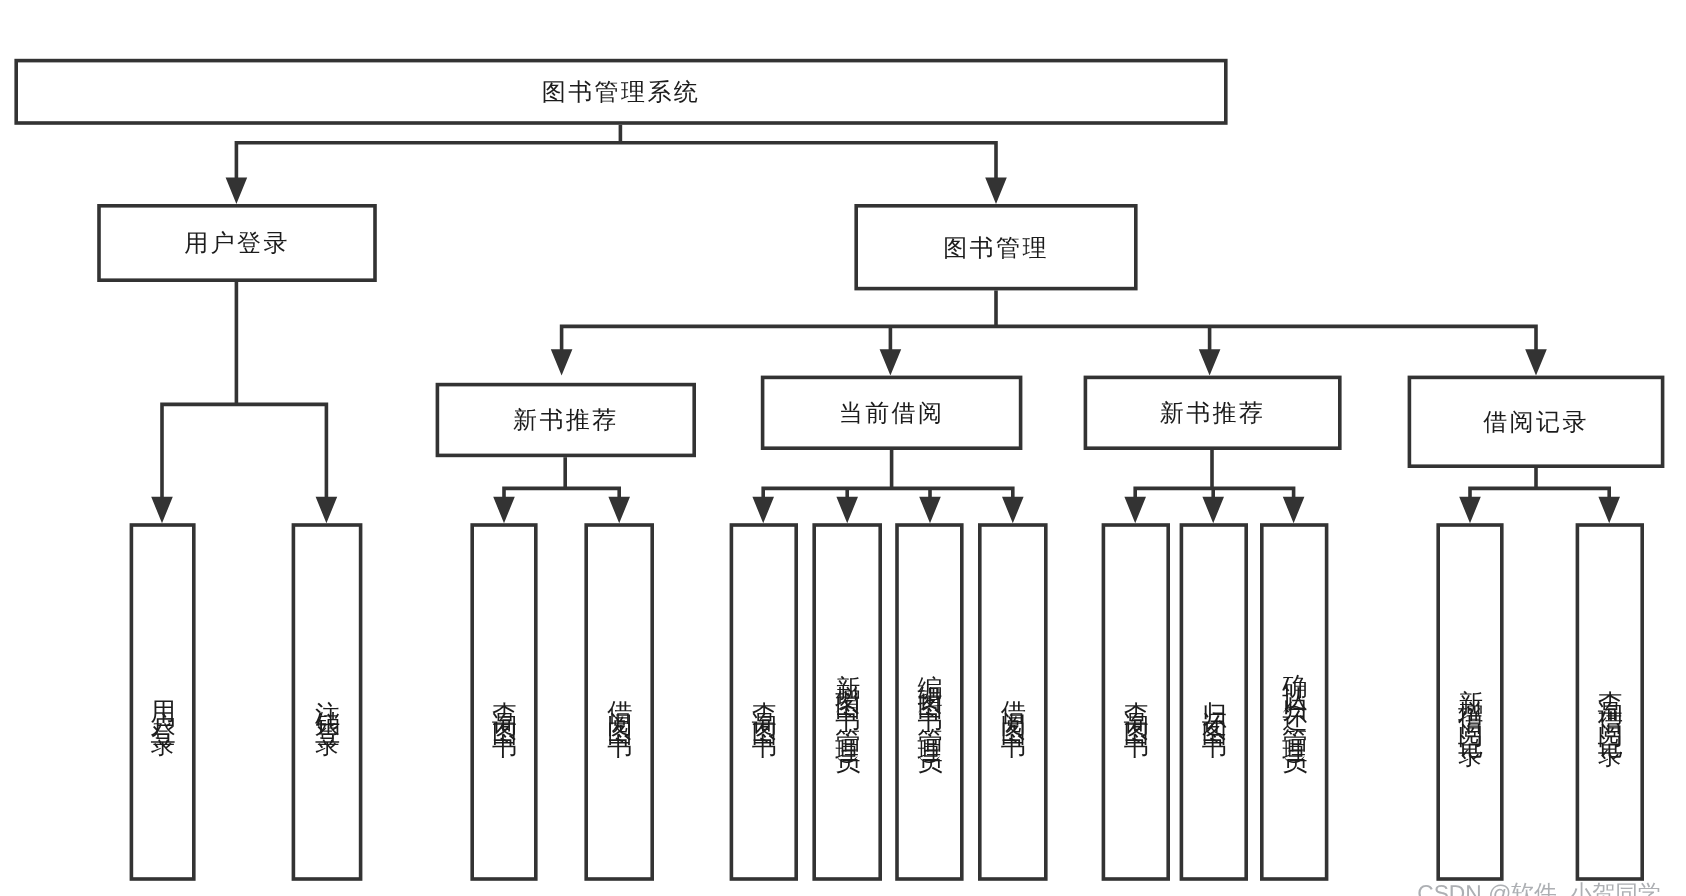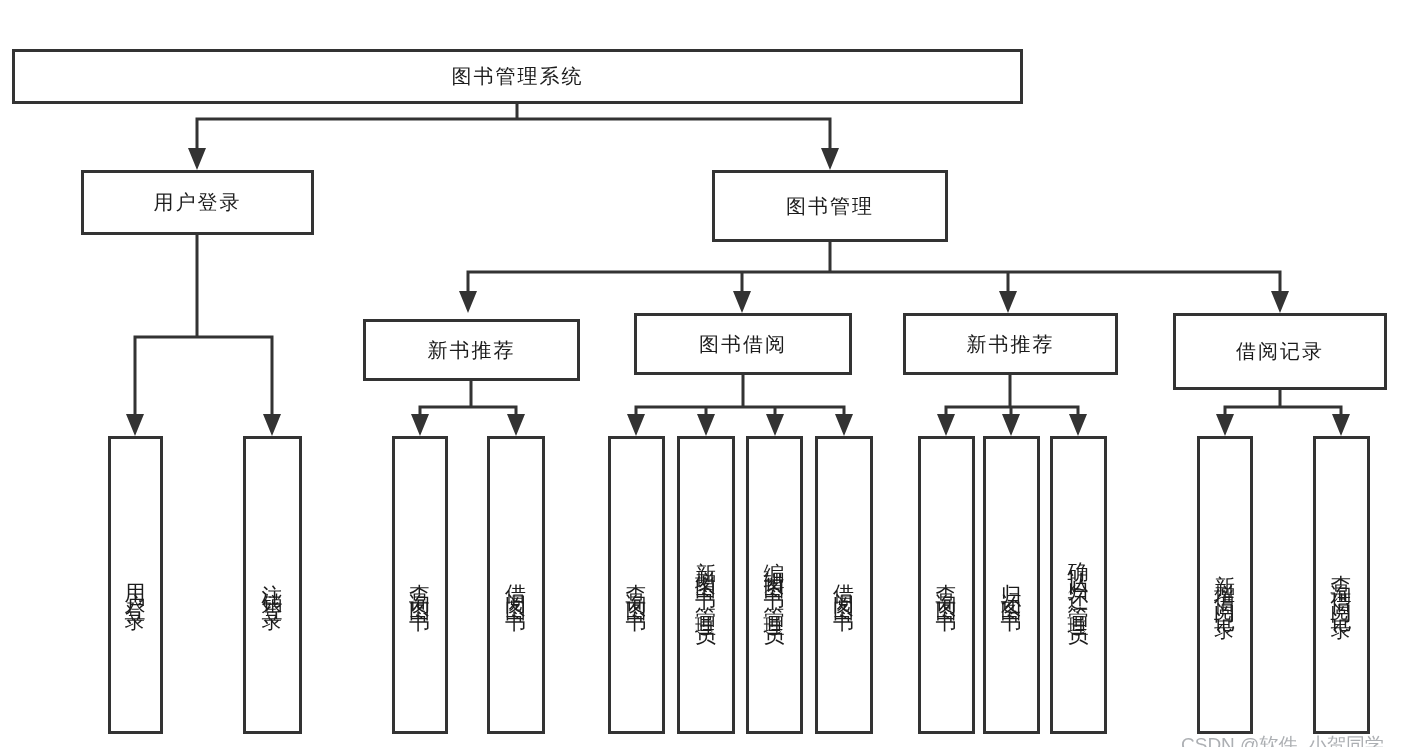--- a/index.html
+++ b/index.html
@@ -148,21 +148,21 @@
     <span class="h-label">用户登录</span>
   </div>
   <div class="box" style="left:712px;top:170px;width:236px;height:72px;">
     <span class="h-label">图书管理</span>
   </div>
 
   <div class="box" style="left:363px;top:319px;width:217px;height:62px;">
     <span class="h-label">新书推荐</span>
   </div>
   <div class="box" style="left:634px;top:313px;width:218px;height:62px;">
-    <span class="h-label">图书借阅</span>
+    <span class="h-label">当前借阅</span>
   </div>
   <div class="box" style="left:903px;top:313px;width:215px;height:62px;">
     <span class="h-label">新书推荐</span>
   </div>
   <div class="box" style="left:1173px;top:313px;width:214px;height:77px;">
     <span class="h-label">借阅记录</span>
   </div>
 
   <div class="box leaf" style="left:108px;top:436px;width:55px;height:298px;">
     <span class="v-label">用户登录</span>

